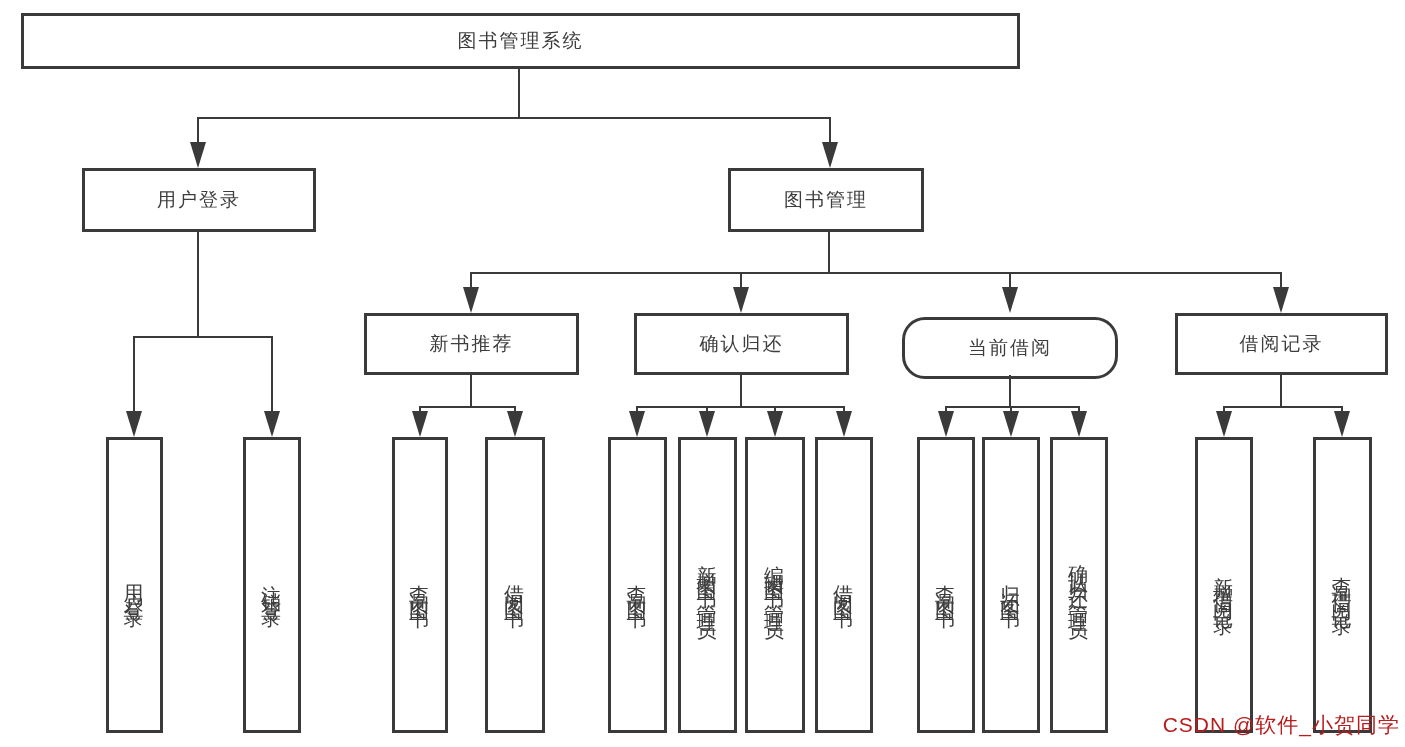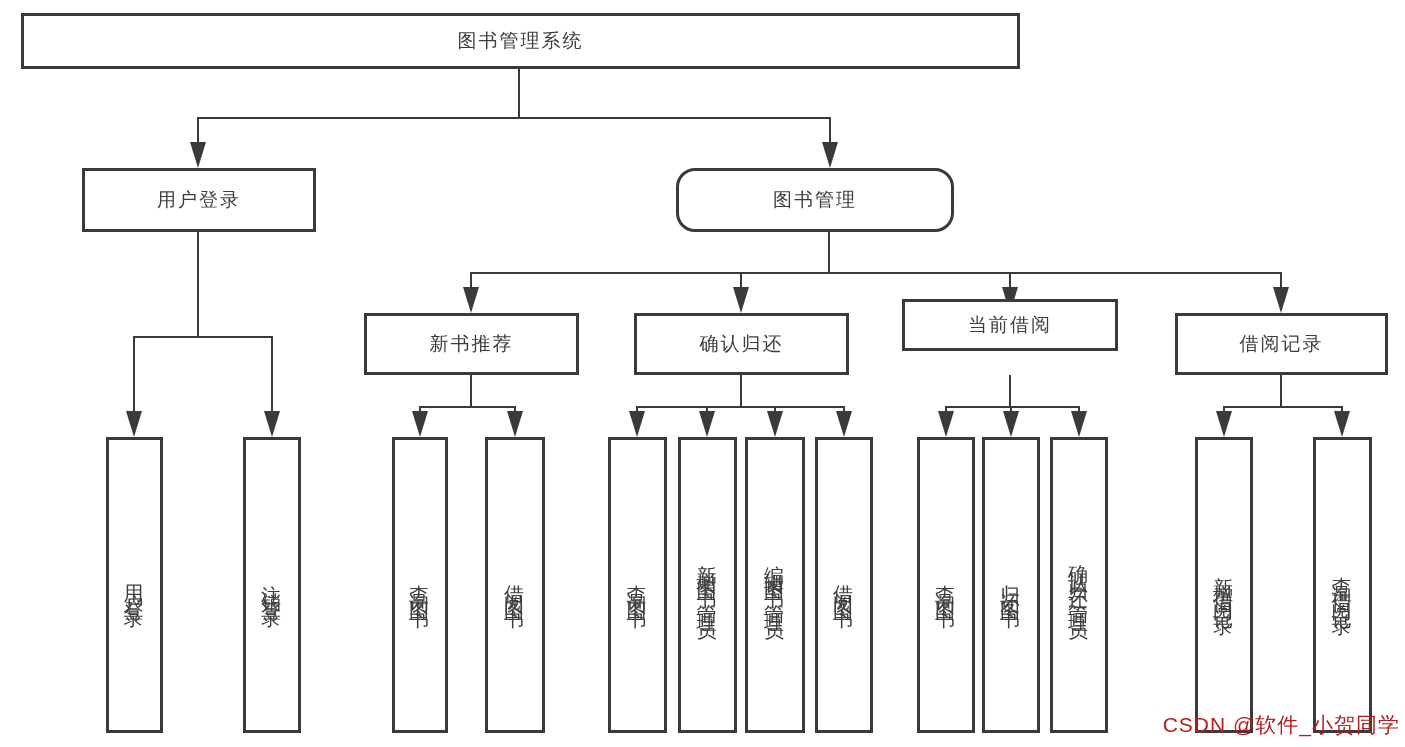--- a/index.html
+++ b/index.html
@@ -51,21 +51,21 @@
   <div class="box" style="left:21px;top:13px;width:999px;height:56px;">图书管理系统</div>
 
   <div class="vl" style="left:518px;top:69px;height:48px;"></div>
   <div class="hl" style="left:197px;top:117px;width:634px;"></div>
   <div class="vl" style="left:197px;top:117px;height:25px;"></div>
   <div class="ah" style="left:190px;top:142px;"></div>
   <div class="vl" style="left:829px;top:117px;height:25px;"></div>
   <div class="ah" style="left:822px;top:142px;"></div>
 
   <div class="box" style="left:82px;top:168px;width:234px;height:64px;">用户登录</div>
-  <div class="box" style="left:676px;top:168px;width:278px;height:64px;border-radius:19px;">图书管理</div>
+  <div class="box" style="left:728px;top:168px;width:196px;height:64px;">图书管理</div>
 
   <div class="vl" style="left:197px;top:232px;height:105px;"></div>
   <div class="hl" style="left:133px;top:336px;width:140px;"></div>
   <div class="vl" style="left:133px;top:336px;height:75px;"></div>
   <div class="ah" style="left:126px;top:411px;"></div>
   <div class="vl" style="left:271px;top:336px;height:75px;"></div>
   <div class="ah" style="left:264px;top:411px;"></div>
 
   <div class="vl" style="left:828px;top:232px;height:41px;"></div>
   <div class="hl" style="left:470px;top:272px;width:812px;"></div>
@@ -73,21 +73,21 @@
   <div class="ah" style="left:463px;top:287px;"></div>
   <div class="vl" style="left:740px;top:272px;height:15px;"></div>
   <div class="ah" style="left:733px;top:287px;"></div>
   <div class="vl" style="left:1009px;top:272px;height:15px;"></div>
   <div class="ah" style="left:1002px;top:287px;"></div>
   <div class="vl" style="left:1280px;top:272px;height:15px;"></div>
   <div class="ah" style="left:1273px;top:287px;"></div>
 
   <div class="box" style="left:364px;top:313px;width:215px;height:62px;">新书推荐</div>
   <div class="box" style="left:634px;top:313px;width:215px;height:62px;">确认归还</div>
-  <div class="box" style="left:902px;top:299px;width:216px;height:52px;">当前借阅</div>
+  <div class="box" style="left:902px;top:317px;width:216px;height:62px;border-radius:23px;">当前借阅</div>
   <div class="box" style="left:1175px;top:313px;width:213px;height:62px;">借阅记录</div>
 
   <div class="vl" style="left:470px;top:375px;height:33px;"></div>
   <div class="hl" style="left:419px;top:406px;width:97px;"></div>
   <div class="vl" style="left:419px;top:406px;height:5px;"></div>
   <div class="ah" style="left:412px;top:411px;"></div>
   <div class="vl" style="left:514px;top:406px;height:5px;"></div>
   <div class="ah" style="left:507px;top:411px;"></div>
 
   <div class="vl" style="left:740px;top:375px;height:33px;"></div>

